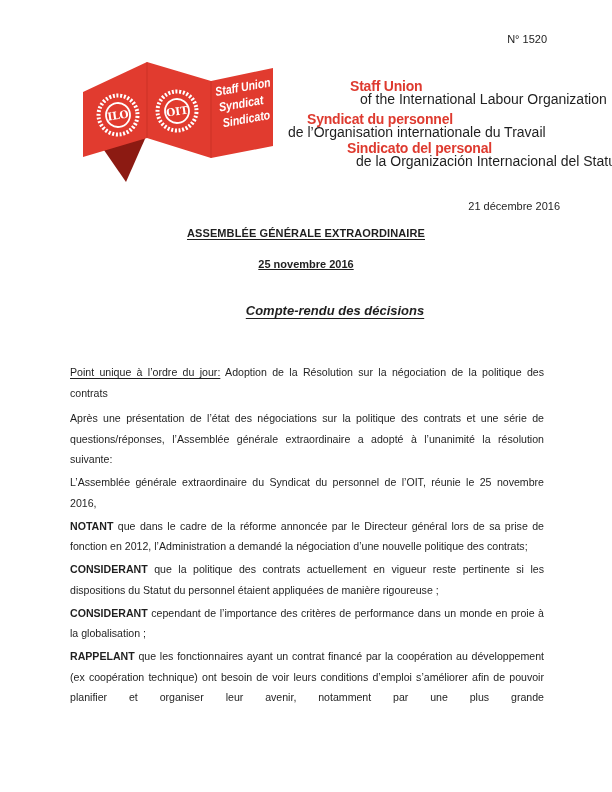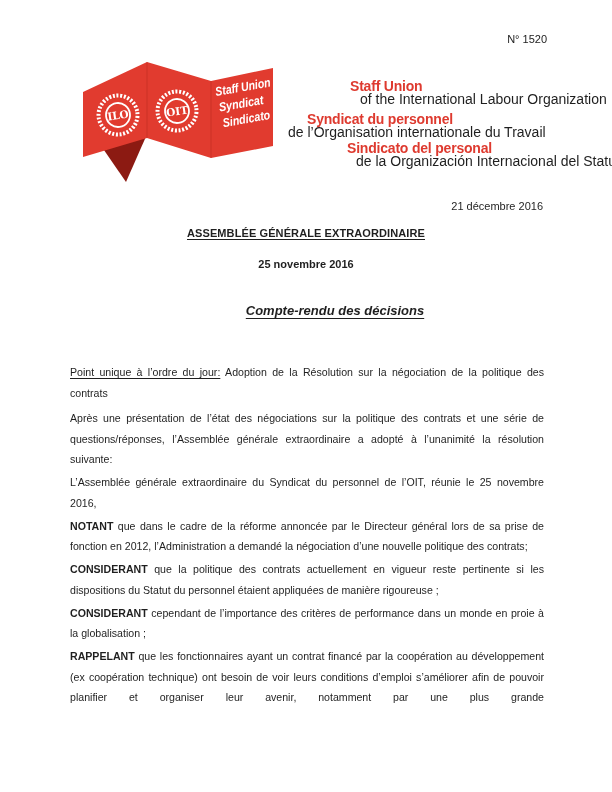--- a/index.html
+++ b/index.html
@@ -51,29 +51,30 @@
   .ml-en      { margin-left: 62px; }
   .ml-en-sub  { margin-left: 72px; }
   .ml-fr      { margin-left: 19px;  margin-top: 7px; }
   .ml-fr-sub  { margin-left: 0px;  }
   .ml-es      { margin-left: 59px; margin-top: 3px; }
   .ml-es-sub  { margin-left: 68px; }
 
   .date-line {
     position: absolute;
     top: 200px;
-    right: 69px;
+    right: 52px;
     font-size: 11px;
   }
 
   .centered {
     position: absolute;
     left: 0;
     width: 612px;
     text-align: center;
+    text-decoration: underline;
   }
   .h-assembly {
     top: 227px;
     font-size: 11px;
     font-weight: bold;
     text-decoration: underline;
     text-underline-offset: 2px;
     letter-spacing: 0.1px;
   }
   .h-session {

